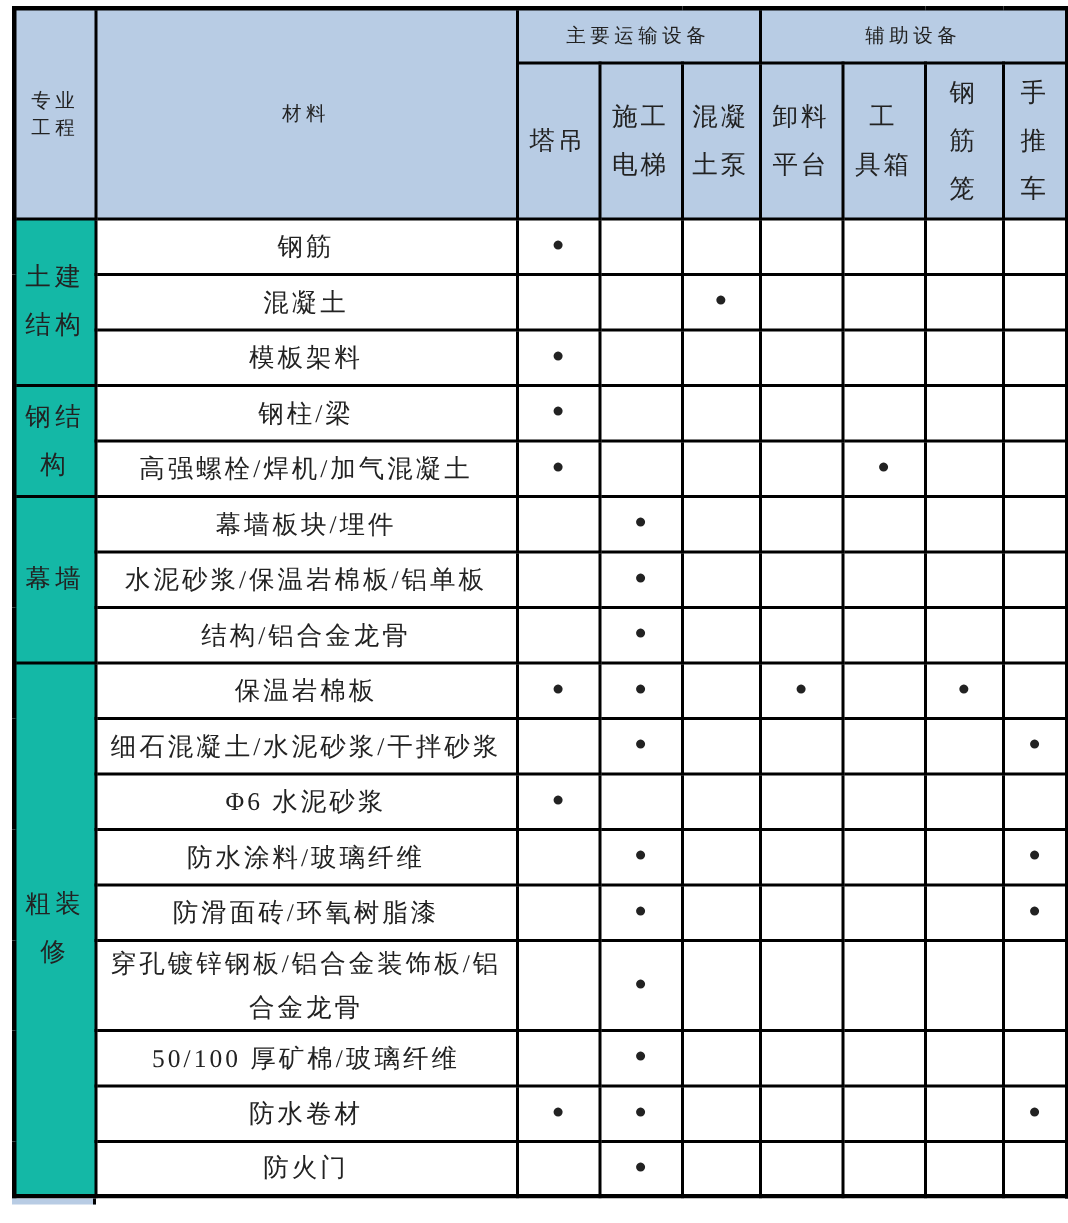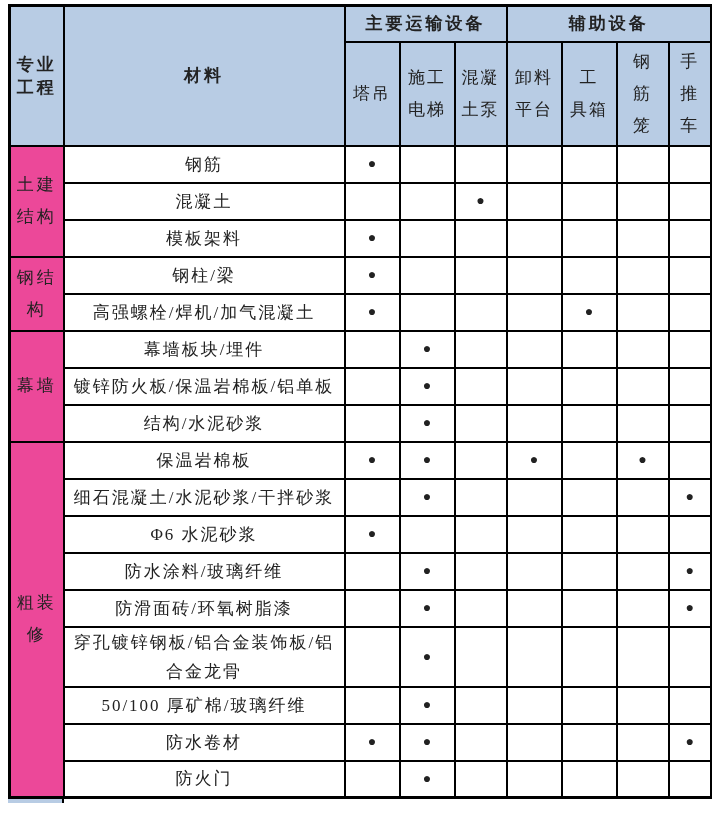--- a/index.html
+++ b/index.html
@@ -24,38 +24,38 @@
   table.matrix td {
     border: 2px solid #000;
     text-align: center;
     vertical-align: middle;
     padding: 0;
     color: #222222;
     box-sizing: border-box;
   }
   th.group-header {
     background: #b8cce4;
-    font-weight: bold;
-    font-size: 17px;
+    font-weight: normal;
+    font-size: 13px;
     letter-spacing: 3px;
     height: 36px;
     white-space: pre-line;
     margin-left: 23px;
   }
   th.equip-header {
     background: #b8cce4;
     font-weight: normal;
     font-size: 17px;
     letter-spacing: 2px;
     height: 104px;
     line-height: 32px;
     white-space: pre-line;
   }
   td.group-cell {
-    background: #ec4899;
+    background: #14b8a6;
     font-size: 17px;
     letter-spacing: 3px;
     line-height: 32px;
     white-space: pre-line;
   }
   td.material-cell {
     background: #ffffff;
     font-size: 17px;
     letter-spacing: 2px;
     line-height: 29px;
@@ -179,31 +179,31 @@
           <td class="material-cell">幕墙板块/埋件</td>
           <td class="mark-cell"></td>
           <td class="mark-cell">●</td>
           <td class="mark-cell"></td>
           <td class="mark-cell"></td>
           <td class="mark-cell"></td>
           <td class="mark-cell"></td>
           <td class="mark-cell"></td>
         </tr>
         <tr class="body-row">
-          <td class="material-cell">镀锌防火板/保温岩棉板/铝单板</td>
-          <td class="mark-cell"></td>
-          <td class="mark-cell">●</td>
-          <td class="mark-cell"></td>
-          <td class="mark-cell"></td>
-          <td class="mark-cell"></td>
-          <td class="mark-cell"></td>
-          <td class="mark-cell"></td>
-        </tr>
-        <tr class="body-row">
-          <td class="material-cell">结构/水泥砂浆</td>
+          <td class="material-cell">水泥砂浆/保温岩棉板/铝单板</td>
+          <td class="mark-cell"></td>
+          <td class="mark-cell">●</td>
+          <td class="mark-cell"></td>
+          <td class="mark-cell"></td>
+          <td class="mark-cell"></td>
+          <td class="mark-cell"></td>
+          <td class="mark-cell"></td>
+        </tr>
+        <tr class="body-row">
+          <td class="material-cell">结构/铝合金龙骨</td>
           <td class="mark-cell"></td>
           <td class="mark-cell">●</td>
           <td class="mark-cell"></td>
           <td class="mark-cell"></td>
           <td class="mark-cell"></td>
           <td class="mark-cell"></td>
           <td class="mark-cell"></td>
         </tr>
         <tr class="body-row">
           <td class="group-cell" rowspan="9">粗装

